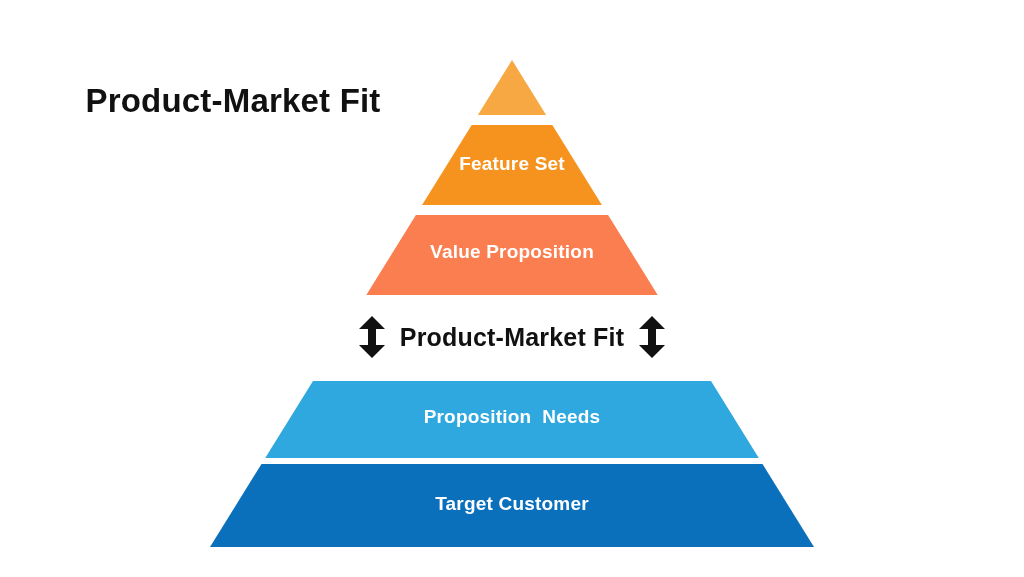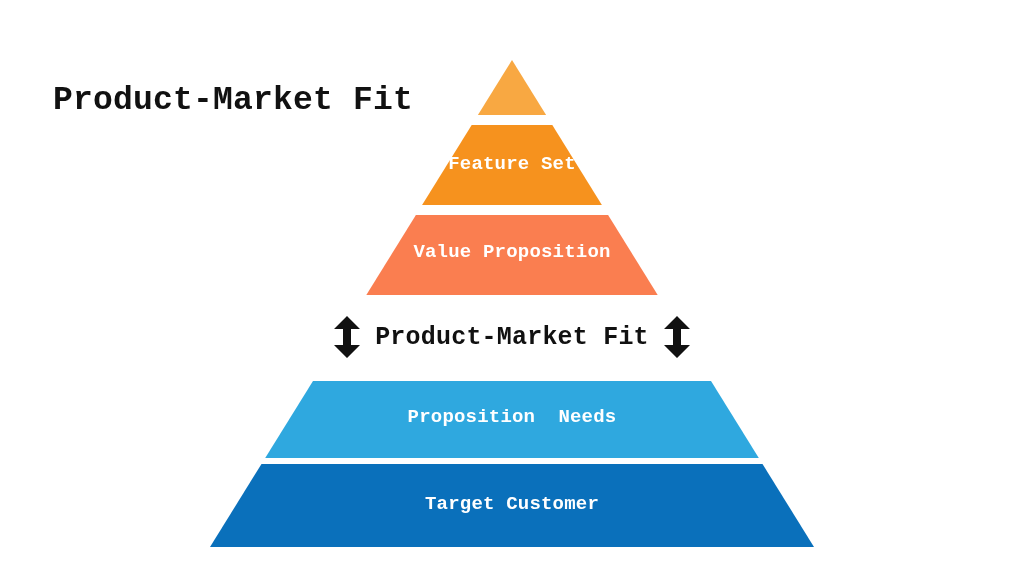--- a/index.html
+++ b/index.html
@@ -2,21 +2,21 @@
 <html><head>
 <meta charset="utf-8">
 <style>
   html, body { margin: 0; padding: 0; background: #ffffff; }
   .canvas {
     position: relative;
     width: 1024px;
     height: 577px;
     background: #ffffff;
     overflow: hidden;
-    font-family: Liberation Mono, monospace;
+    font-family: Liberation Sans, sans-serif;
   }
   .title {
     position: absolute;
     left: 40px;
     top: 80px;
     width: 386px;
     text-align: center;
     font-weight: bold;
     font-size: 33px;
     line-height: 42px;

